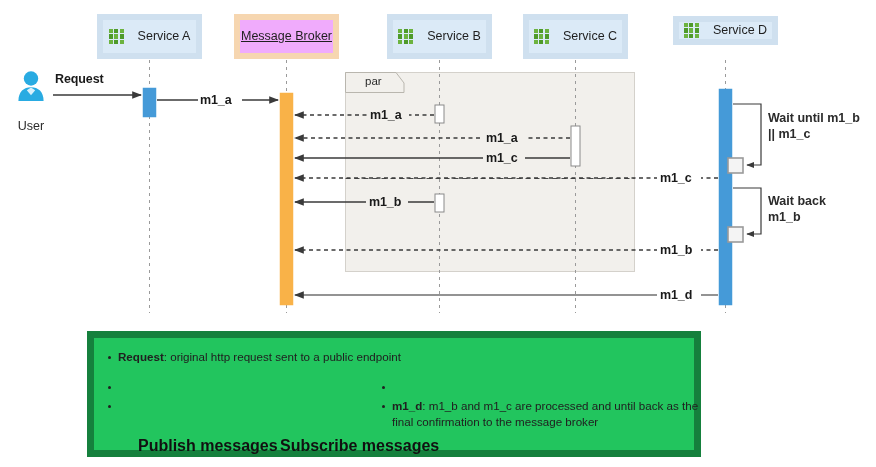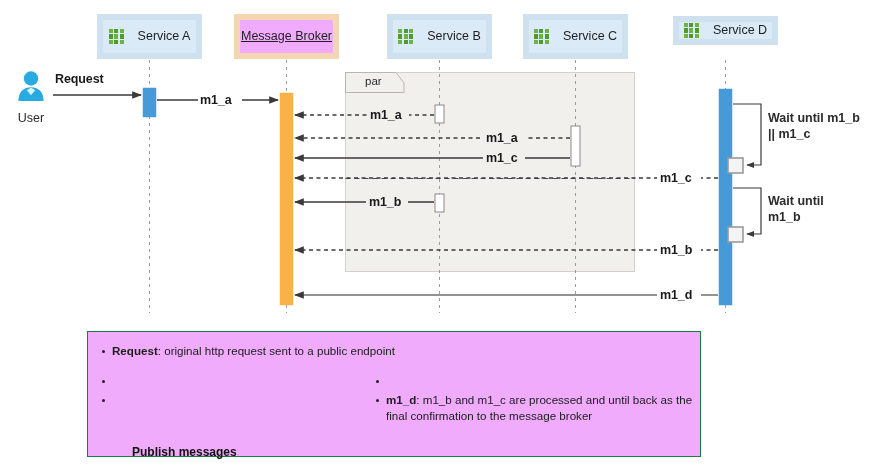--- a/index.html
+++ b/index.html
@@ -58,21 +58,21 @@
 
   
   .actor-wrap {
     position: absolute;
     width: 56px;
     text-align: center;
   }
   .actor-label {
     font-size: 12.5px;
     color: #2b2b2b;
-    margin-top: 8px;
+    margin-top: 16px;
   }
 
   
   .msglabel {
     position: absolute;
     font-size: 12.5px;
     font-weight: bold;
     color: #1a1a1a;
     background: transparent;
     white-space: nowrap;
@@ -93,43 +93,42 @@
   }
 
   
   #legend {
     position: absolute;
     left: 87px;
     top: 331px;
     width: 614px;
     height: 126px;
     box-sizing: border-box;
-    background: #f0abfc;
-    border: 1px solid #15803d;
+    background: #22c55e;
+    border: 7px solid #15803d;
   }
   .lg-item {
     position: absolute;
     font-size: 11.6px;
     line-height: 1.34;
     color: #202020;
   }
   .lg-item b { font-weight: bold; }
   .lg-bullet {
     position: absolute;
     width: 3px; height: 3px;
     background: #202020;
     border-radius: 50%;
   }
   .lg-key {
     position: absolute;
-    font-size: 12px;
+    font-size: 16px;
     font-weight: bold;
     color: #111111;
     white-space: nowrap;
-    margin-top: 14px;
   }
 </style>
 </head>
 <body>
 
 <div id="stage">
 
   <svg class="layer" viewBox="0 0 876 467" xmlns="http://www.w3.org/2000/svg">
     <defs>
       <marker id="ahSolid" viewBox="0 0 10 10" refX="9" refY="5" markerWidth="7" markerHeight="7" orient="auto-start-reverse">
@@ -307,21 +306,21 @@
 
   <div class="msglabel" style="left:369px; top:195px;">m1_b</div>
 
   <div class="msglabel" style="left:660px; top:243px;">m1_b</div>
 
   <div class="msglabel" style="left:660px; top:288px;">m1_d</div>
 
   <div class="notetext" style="left:768px; top:110px; width:104px;">Wait until m1_b
 || m1_c</div>
 
-  <div class="notetext" style="left:768px; top:193px; width:104px;">Wait until
+  <div class="notetext" style="left:768px; top:193px; width:104px;">Wait back
 m1_b</div>
 
   <div id="legend">
 
     <span class="lg-bullet" style="left:14px; top:18px;"></span>
     <div class="lg-item" style="left:24px; top:11px; width:560px;">
       <b>Request</b><span>: original http request sent to a public endpoint</span>
     </div>
 
     <span class="lg-bullet" style="left:14px; top:48px;"></span>
@@ -329,15 +328,16 @@
     <span class="lg-bullet" style="left:14px; top:67px;"></span>
 
     <span class="lg-bullet" style="left:288px; top:48px;"></span>
 
     <span class="lg-bullet" style="left:288px; top:67px;"></span>
     <div class="lg-item" style="left:298px; top:60px; width:308px;">
       <b>m1_d</b><span>: m1_b and m1_c are processed and until back as the final confirmation to the message broker</span>
     </div>
 
     <span class="lg-key" style="left:44px; top:99px;">Publish messages</span>
+    <span class="lg-key" style="left:186px; top:99px;">Subscribe messages</span>
   </div>
 
 </div>
 
 </body></html>

